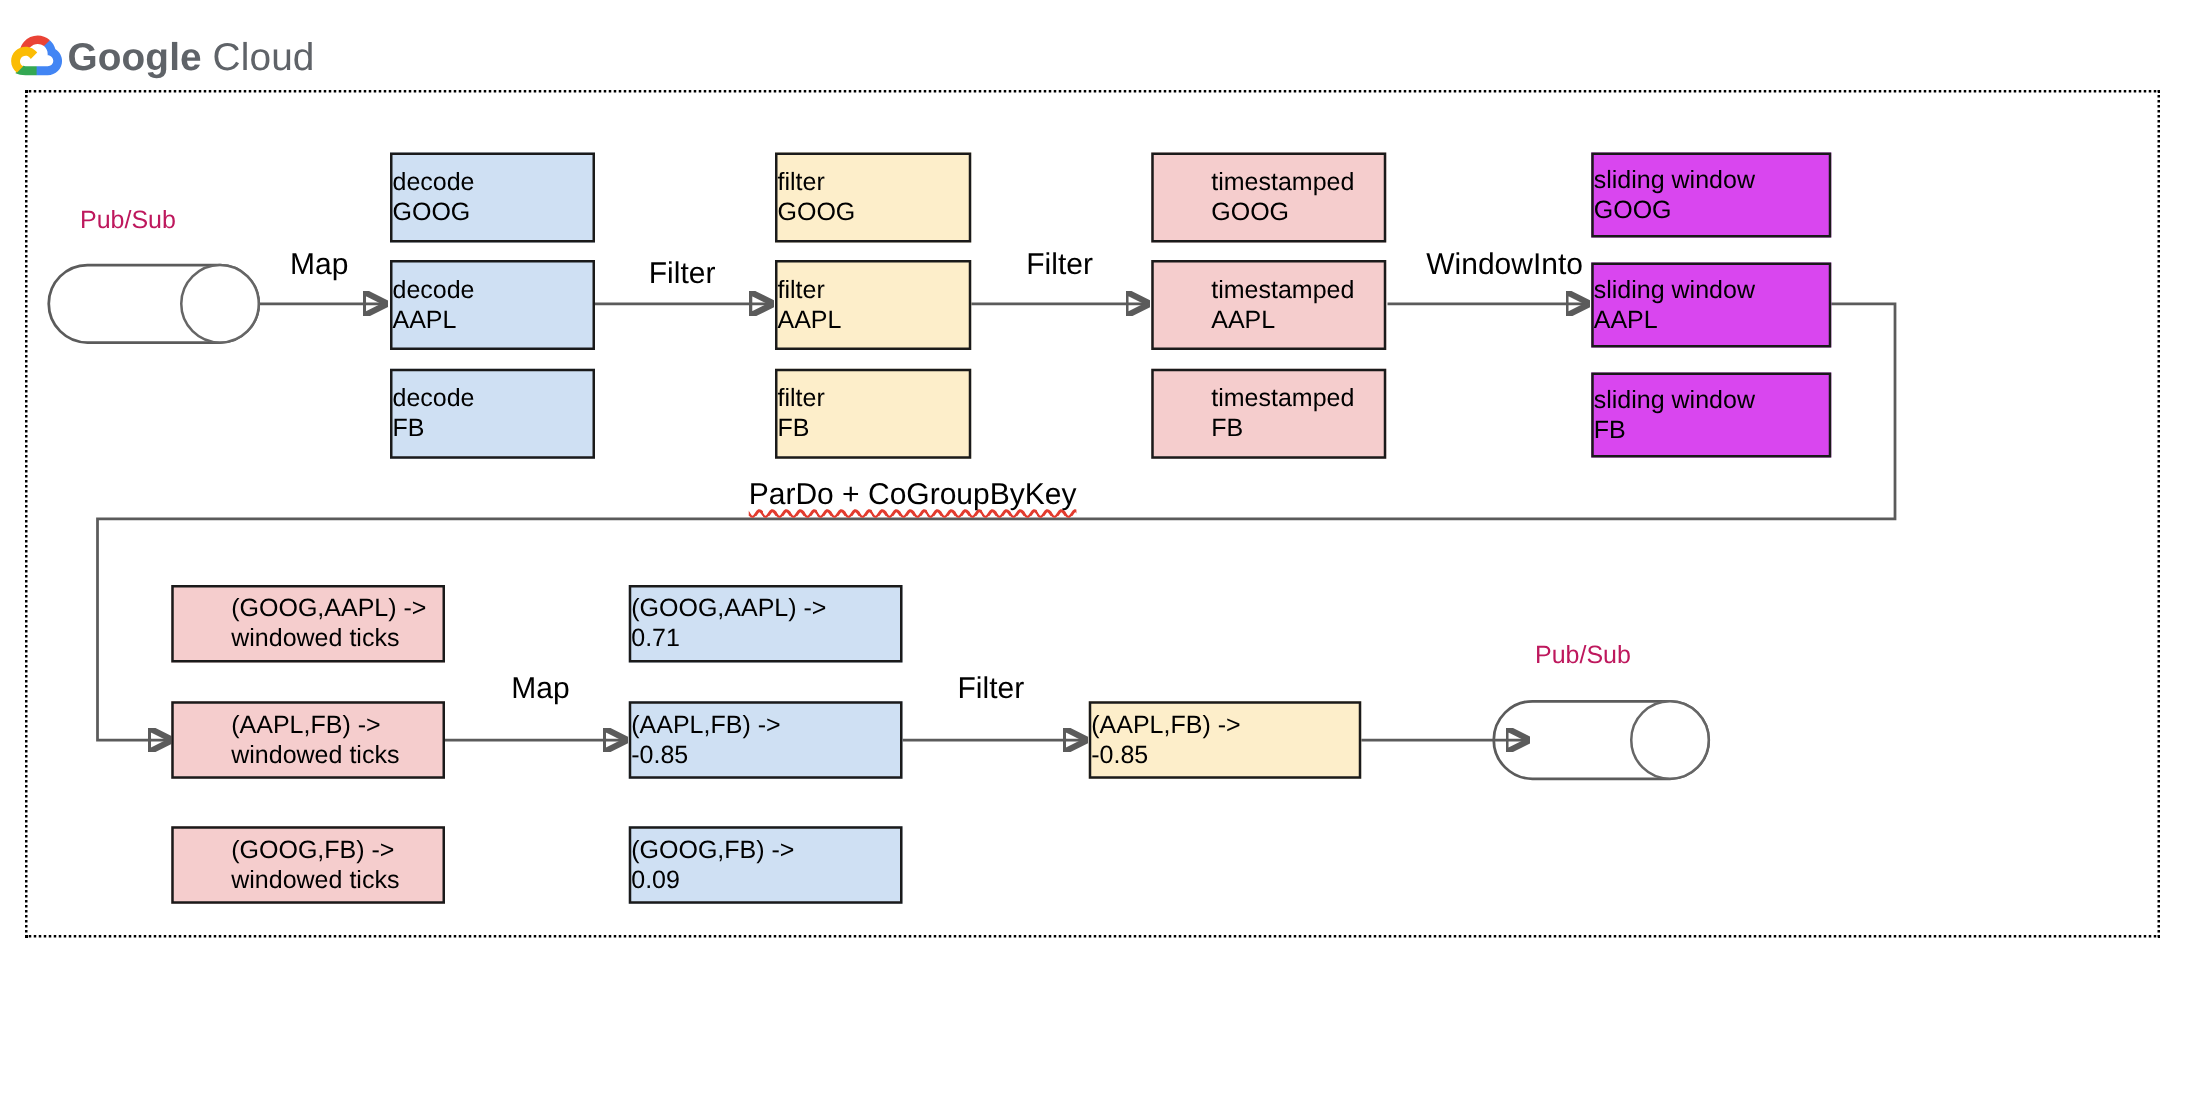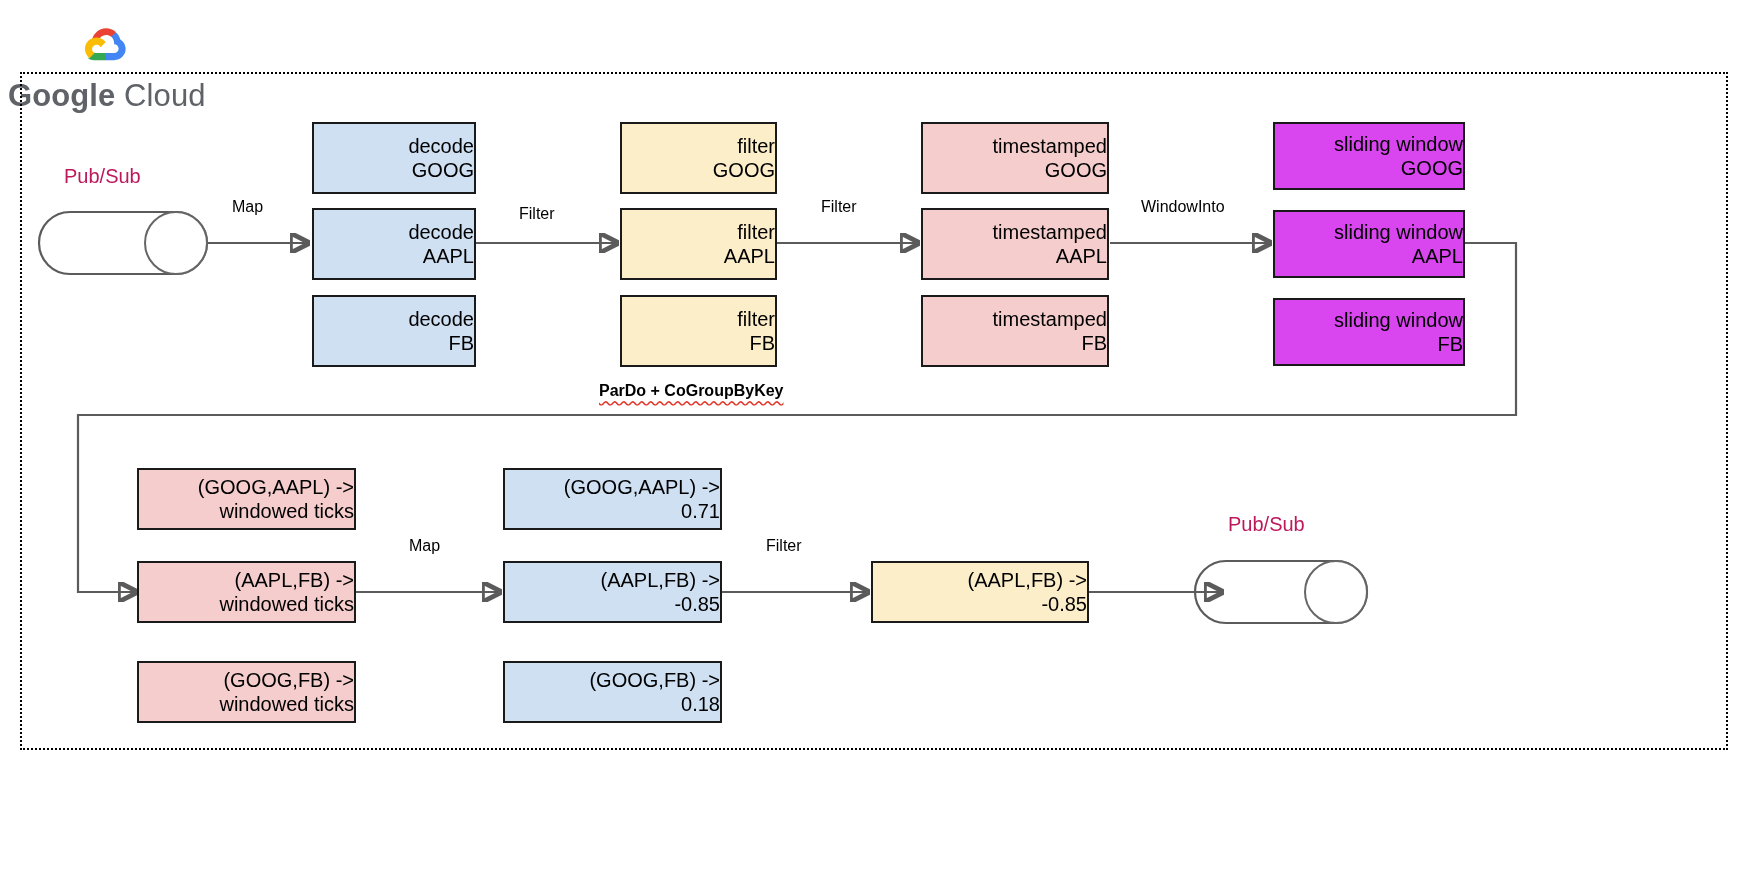--- a/index.html
+++ b/index.html
@@ -14,23 +14,21 @@
     position: relative;
     overflow: hidden;
   }
 
   
   #logo-area {
     position: absolute;
     left: 8px;
     top: 24px;
     display: flex;
-    align-items: center;
-    gap: 14px;
-    flex-direction: column;
+    align-items: flex-end;
   }
   #logo-mark { width: 46px; height: 40px; display:block; }
   #logo-text {
     font-size: 31px;
     color: #5f6368;
     letter-spacing: 0.1px;
     white-space: nowrap;
   }
   #logo-text .g-bold { font-weight: 700; color:#5f6368; }
   #logo-text .g-light { font-weight: 400; color:#5f6368; }
@@ -52,47 +50,46 @@
     left: 0; top: 0;
     width: 1750px; height: 880px;
   }
 
   .node {
     position: absolute;
     box-sizing: border-box;
     border: 2px solid #1a1a1a;
     display: flex;
     flex-direction: column;
-    align-items: flex-end;
+    align-items: flex-start;
     justify-content: center;
     font-size: 20px;
     line-height: 1.22;
     color: #000;
     text-align: center;
     white-space: nowrap;
   }
   .node .l2 { display:block; }
 
   .fill-blue   { background: #cfe0f3; }
   .fill-yellow { background: #fdeeca; }
   .fill-pink   { background: #f5cdcd; padding-left: 46px; }
   .fill-gray   { background: #d946ef; }
 
   .edge-label {
     position: absolute;
-    font-size: 16px;
+    font-size: 24px;
     color: #000;
     white-space: nowrap;
     text-align: right;
   }
   .edge-label.spell {
     text-decoration: underline wavy #e23b2e;
     text-decoration-skip-ink: none;
     text-underline-offset: 4px;
-    font-weight: bold;
   }
 
   .node-caption {
     position: absolute;
     font-size: 20px;
     color: #be185d;
     white-space: nowrap;
   }
 
   svg.wires {
@@ -233,21 +230,21 @@
   <div class="node fill-blue" style="left:503px; top:468px; width:219px; height:62px;">
     <span>(GOOG,AAPL) -&gt;</span>
     <span class="l2">0.71</span>
   </div>
   <div class="node fill-blue" style="left:503px; top:561px; width:219px; height:62px;">
     <span>(AAPL,FB) -&gt;</span>
     <span class="l2">-0.85</span>
   </div>
   <div class="node fill-blue" style="left:503px; top:661px; width:219px; height:62px;">
     <span>(GOOG,FB) -&gt;</span>
-    <span class="l2">0.18</span>
+    <span class="l2">0.09</span>
   </div>
 
   <div class="node fill-yellow" style="left:871px; top:561px; width:218px; height:62px;">
     <span>(AAPL,FB) -&gt;</span>
     <span class="l2">-0.85</span>
   </div>
 
   <div class="edge-label" style="left:232px; top:198px;">Map</div>
   <div class="edge-label" style="left:519px; top:205px;">Filter</div>
   <div class="edge-label" style="left:821px; top:198px;">Filter</div>

